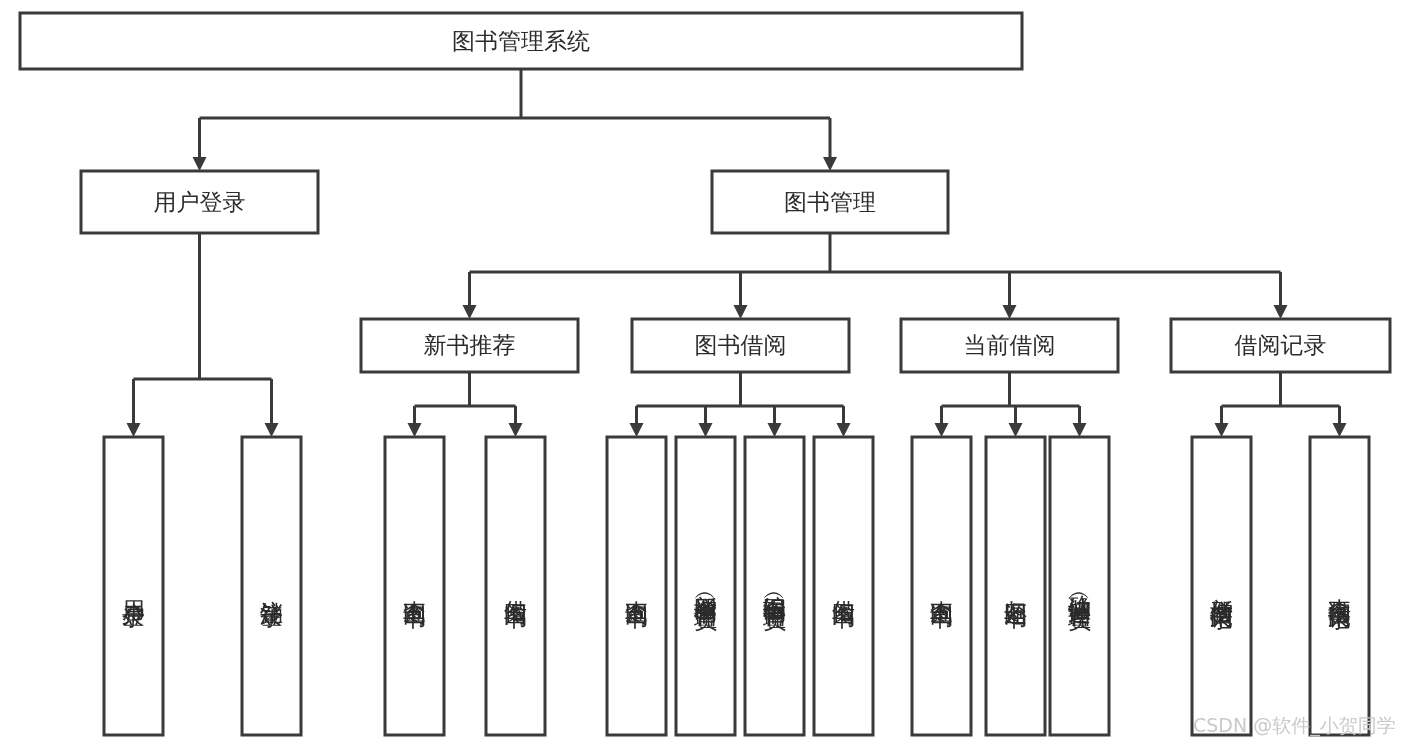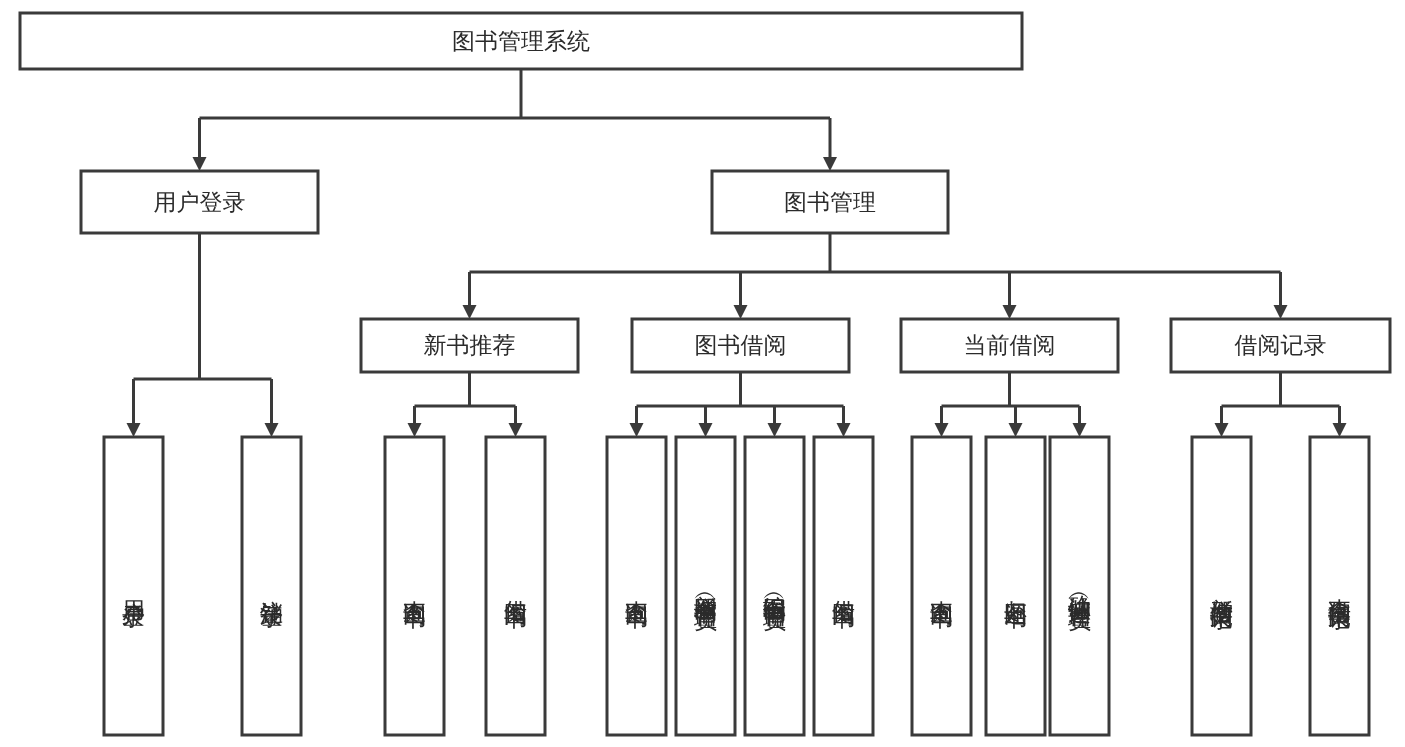--- a/index.html
+++ b/index.html
@@ -209,13 +209,14 @@
         <span class="vlabel">确认归还（管理员）</span>
       </div>
       <div class="vlabel-wrap" style="left: 1192px; top: 437px; width: 59px; height: 298px;">
         <span class="vlabel">新增借阅记录</span>
       </div>
       <div class="vlabel-wrap" style="left: 1310px; top: 437px; width: 59px; height: 298px;">
         <span class="vlabel">查询借阅记录</span>
       </div>
     </div>
 
+  <div class="watermark">CSDN @软件_小贺同学</div>
 </div>
 
 </body></html>

